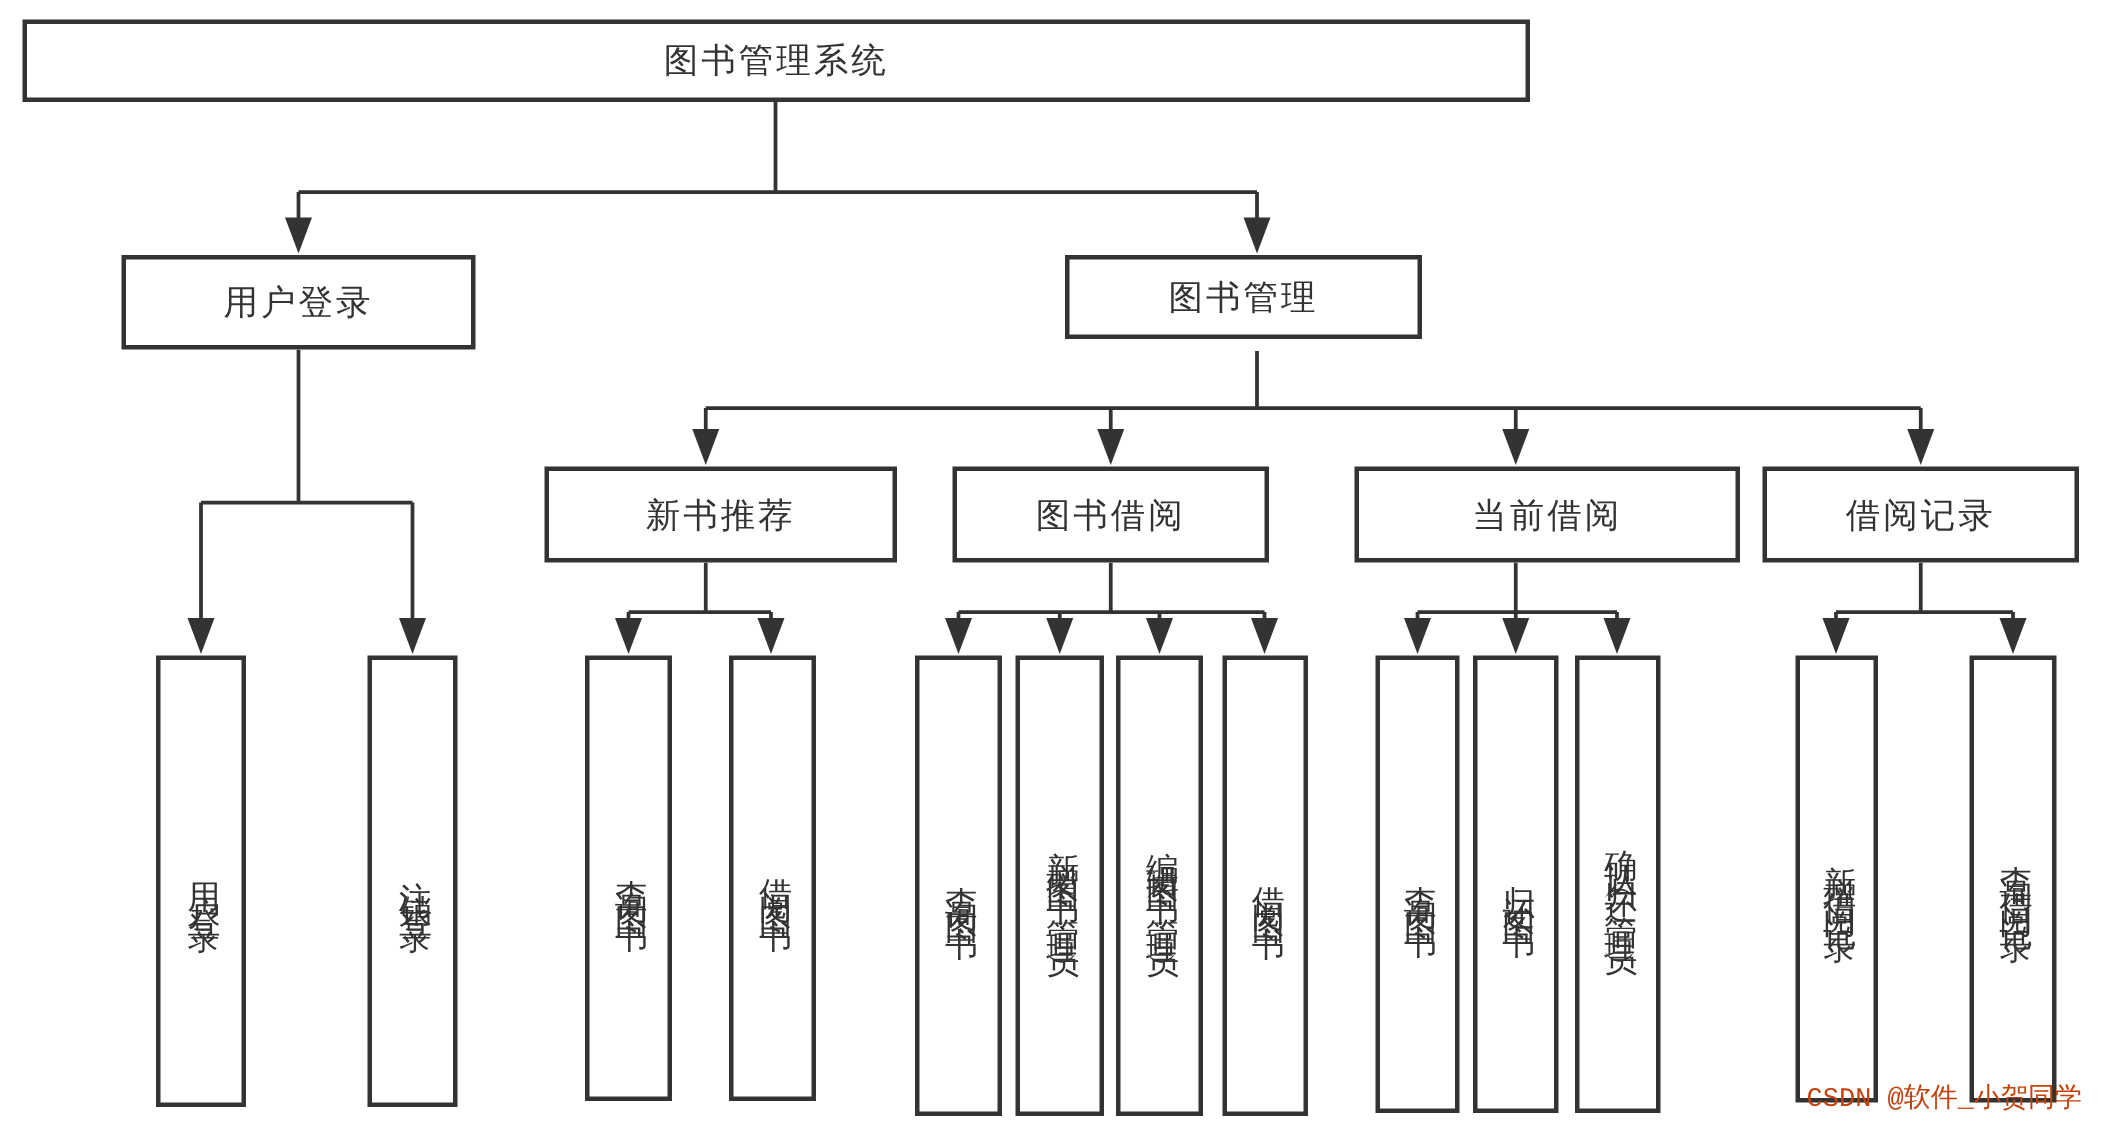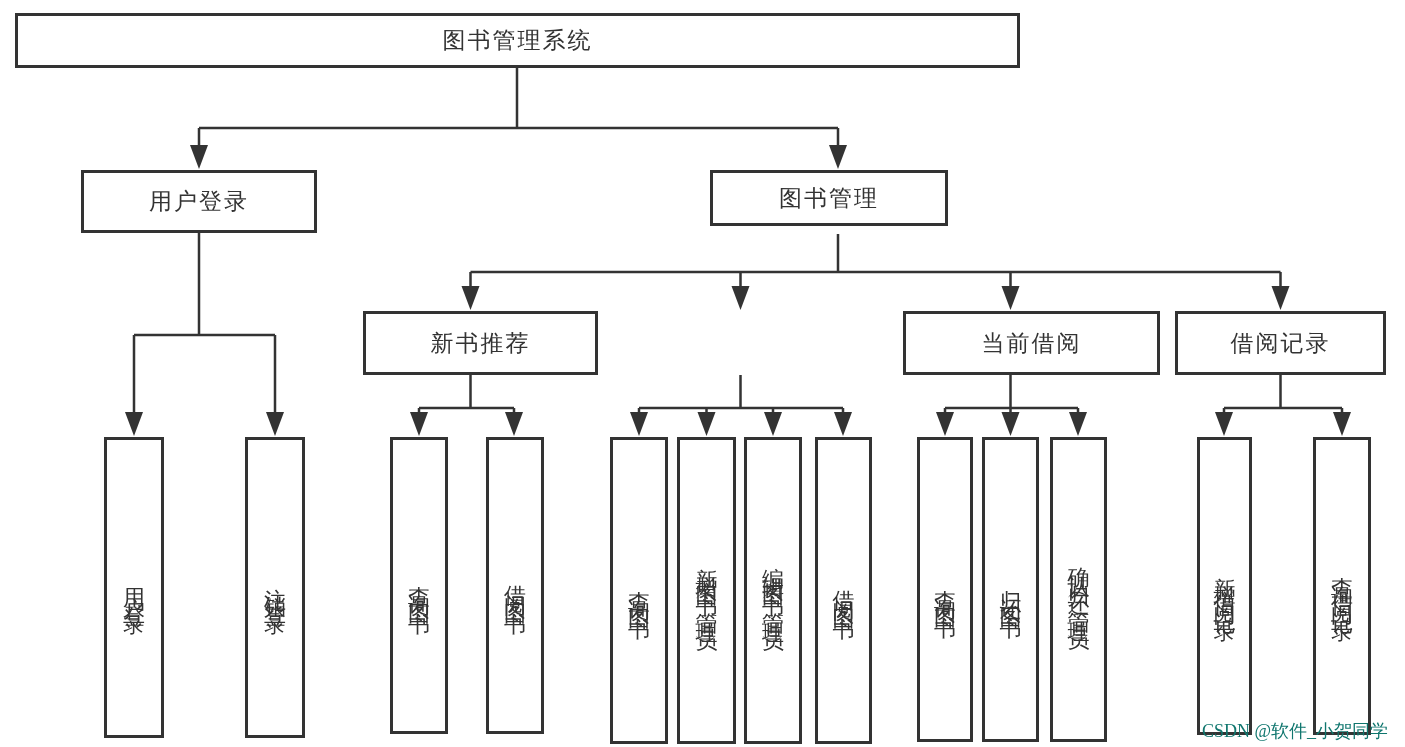--- a/index.html
+++ b/index.html
@@ -1,33 +1,33 @@
 <!DOCTYPE html>
 <html><head>
 <meta charset="utf-8">
 <style>
   html,body{margin:0;padding:0;background:#ffffff;}
   #stage{
     position:relative;width:1405px;height:747px;background:#ffffff;overflow:hidden;
-    font-family:Liberation Serif, serif;
+    font-family:Liberation Mono, monospace;
   }
   #connectors{position:absolute;left:0;top:0;width:1405px;height:747px;}
   .node{
     position:absolute;box-sizing:border-box;background:#ffffff;
     border:3px solid #333333;display:flex;align-items:center;justify-content:center;
     color:#333333;
   }
   .node.h .lbl{font-size:23px;letter-spacing:2px;white-space:nowrap;}
   .node.v .lbl{
     writing-mode:vertical-rl;text-orientation:mixed;
     font-size:22px;letter-spacing:9px;line-height:1;white-space:nowrap;
   }
   .watermark{
     position:absolute;left:1178px;top:719px;width:210px;text-align:right;
-    font-size:18px;color:#0f766e;white-space:nowrap;
+    font-size:18px;color:#c2410c;white-space:nowrap;
   }
 </style>
 </head>
 <body>
 
 <div id="stage">
 
   <svg id="connectors" viewBox="0 0 1405 747" xmlns="http://www.w3.org/2000/svg">
     <path fill="none" stroke="#333333" stroke-width="2.5" d="
       M517 68 V128
@@ -93,20 +93,23 @@
   <div class="node h" style="left:81px;top:170px;width:236px;height:63px">
     <span class="lbl">用户登录</span>
   </div>
   <div class="node h" style="left:710px;top:170px;width:238px;height:56px">
     <span class="lbl">图书管理</span>
   </div>
 
   <div class="node h" style="left:363px;top:311px;width:235px;height:64px">
     <span class="lbl">新书推荐</span>
   </div>
+  <div class="node h" style="left:635px;top:311px;width:211px;height:64px">
+    <span class="lbl">图书借阅</span>
+  </div>
   <div class="node h" style="left:903px;top:311px;width:257px;height:64px">
     <span class="lbl">当前借阅</span>
   </div>
   <div class="node h" style="left:1175px;top:311px;width:211px;height:64px">
     <span class="lbl">借阅记录</span>
   </div>
 
   <div class="node v" style="left:104px;top:437px;width:60px;height:301px">
     <span class="lbl">用户登录</span>
   </div>

